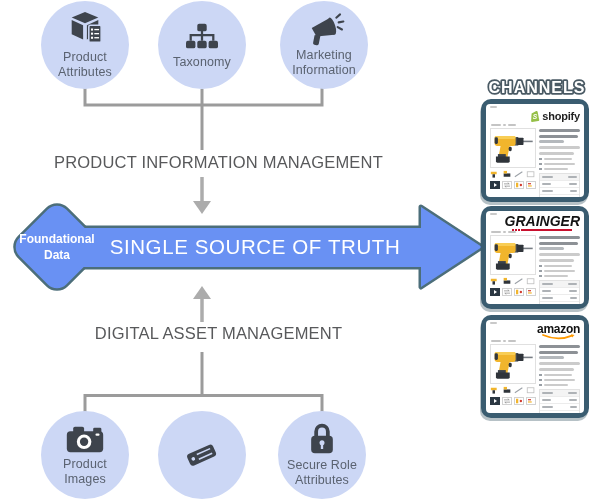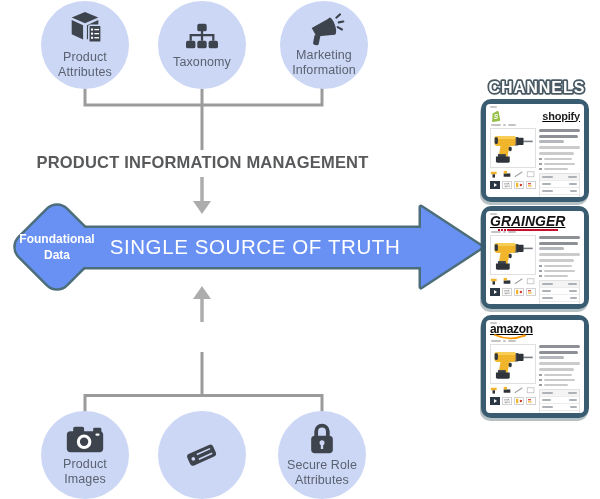--- a/index.html
+++ b/index.html
@@ -16,22 +16,22 @@
     background:#ccd7f5;display:flex;flex-direction:column;align-items:center;
     justify-content:center;gap:2px;text-align:center;
   }
   .bubble-label{
     font-size:12.5px;font-weight:500;color:#5a6270;line-height:1.18;
     white-space:pre-line;letter-spacing:0.1px;
   }
 
   
   .flow-heading{
-    position:absolute;left:0;width:405px;text-align:center;
-    font-size:16.5px;font-weight:700;letter-spacing:0.2px;color:#58595b;
+    position:absolute;left:16px;width:405px;text-align:center;
+    font-size:16.5px;font-weight:400;letter-spacing:0.2px;color:#58595b;
   }
 
   
   .foundational{
     position:absolute;left:17px;top:232px;width:80px;text-align:center;
     font-size:12px;font-weight:600;color:#ffffff;line-height:1.3;white-space:pre-line;
   }
   .sst{
     position:absolute;left:105px;top:235px;width:300px;text-align:center;
     font-size:20.5px;font-weight:400;letter-spacing:0.6px;color:#ffffff;
@@ -41,21 +41,21 @@
   .channel-card{
     position:absolute;left:481px;width:108px;height:103px;
     background:#3a5c70;border-radius:10px;padding:5px;box-sizing:border-box;
     box-shadow:-1px 3px 0 rgba(45,76,93,0.35);
   }
   .card-inner{
     background:#ffffff;border-radius:4px;width:100%;height:100%;
     box-sizing:border-box;padding:2px 4px 2px 4px;overflow:hidden;
   }
   .chrome-dash{width:7px;height:2px;background:#c9c9c9;border-radius:1px;}
-  .logo-row{height:15px;display:flex;align-items:center;justify-content:space-between;gap:2px;text-decoration:underline;}
+  .logo-row{height:15px;display:flex;align-items:center;justify-content:flex-end;gap:2px;}
   .crumbs{display:flex;gap:2px;align-items:center;margin:1px 0 2px 1px;}
   .crumb{height:2px;background:#c4c4c4;border-radius:1px;}
   .content-row{display:flex;gap:3px;}
   .col-left{width:46px;flex:none;}
   .img-box{width:46px;height:40px;border:1px solid #e0e0e0;box-sizing:border-box;
     display:flex;align-items:center;justify-content:center;}
   .thumbs,.media{display:flex;gap:2px;margin-top:2px;}
   .thumb{width:10px;height:8.5px;}
   .mbox{width:10px;height:8.5px;border:1px solid #d2d2d2;box-sizing:border-box;
     display:flex;align-items:center;justify-content:center;background:#fff;}
@@ -172,20 +172,21 @@
         <path d="M35,6 L39,2.5"></path>
           <path d="M37.5,11 L42.5,10"></path>
           <path d="M36.5,16 L41,18.5"></path>
       </g>
     </svg>
     <div class="bubble-label">Marketing
 Information</div>
   </div>
 
   <div class="flow-heading" style="top:153px">PRODUCT INFORMATION MANAGEMENT</div>
+  <div class="flow-heading" style="top:324px">DIGITAL ASSET MANAGEMENT</div>
 
   <svg class="abs" style="left:0;top:195px" width="492" height="110" viewBox="0 0 492 110">
     <defs>
       <g id="bigarrow">
         <rect x="24" y="19" width="66" height="66" rx="13" transform="rotate(45 57 52)"></rect>
         <rect x="57" y="33" width="368" height="39"></rect>
         <polygon points="421,12 482,52 421,92"></polygon>
       </g>
     </defs>
     <use href="#bigarrow" fill="#4c6e7a" stroke="#4c6e7a" stroke-width="5" stroke-linejoin="round"></use>

